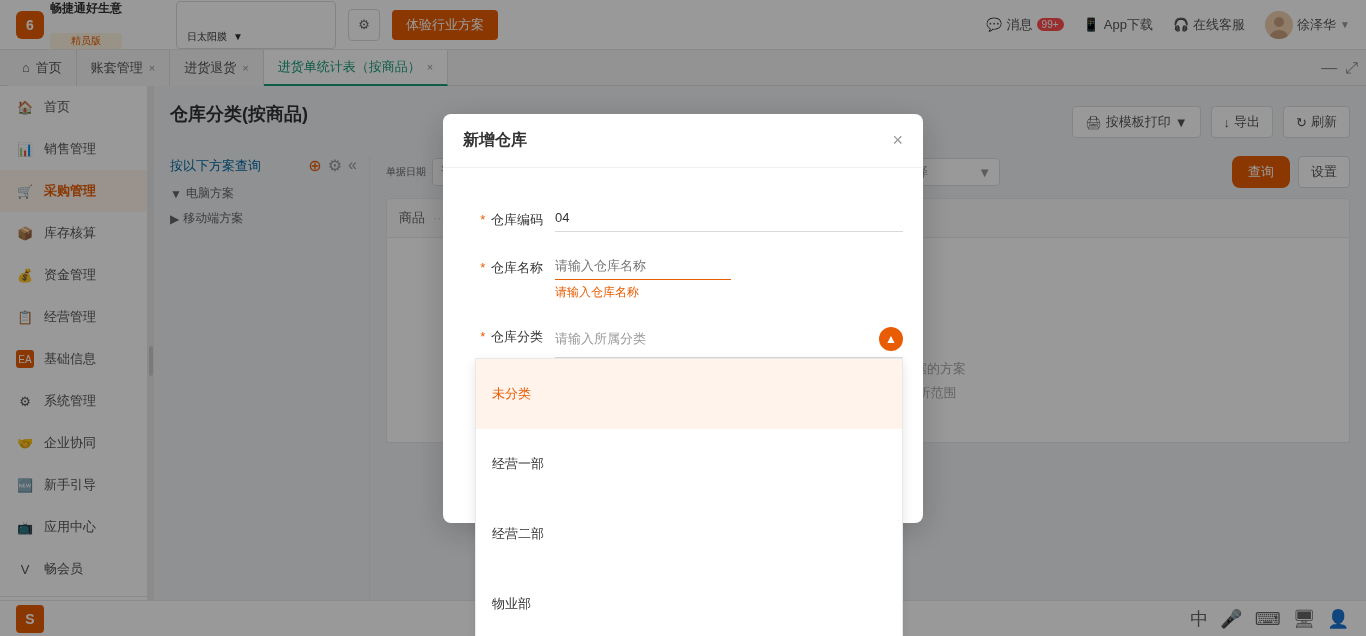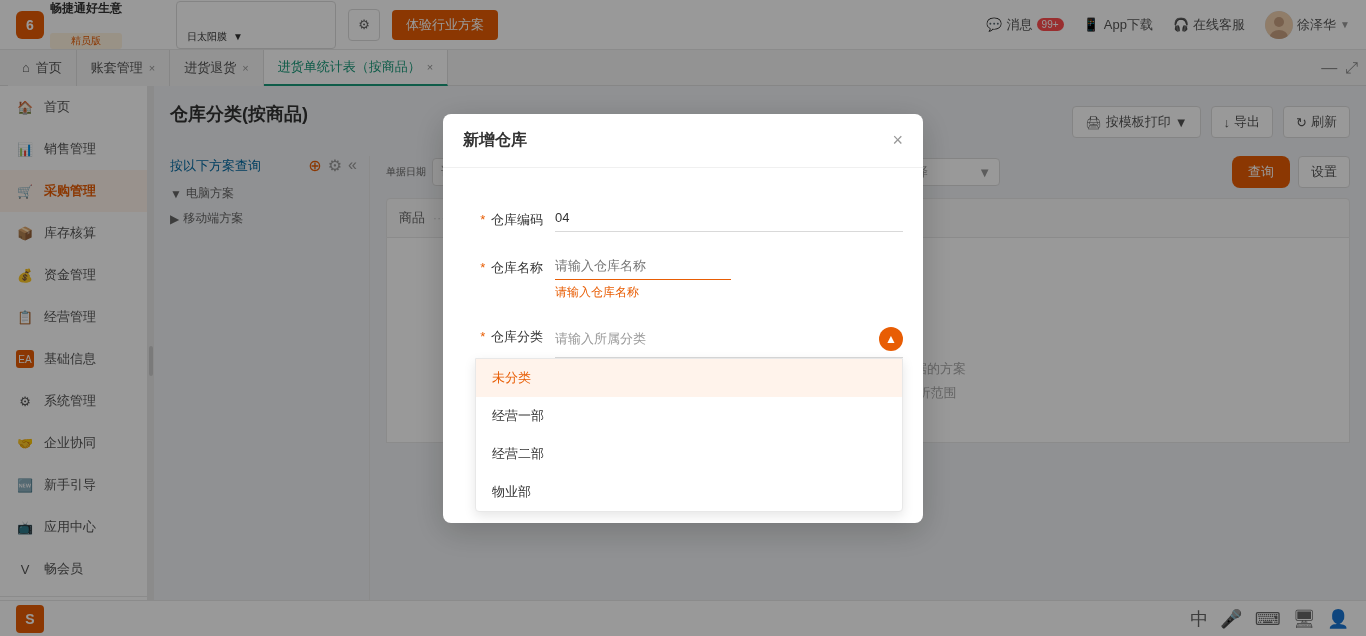--- a/index.html
+++ b/index.html
@@ -110,21 +110,21 @@
     .dropdown-trigger .up-arrow {
       width: 24px; height: 24px; background: #e85d04; border-radius: 50%;
       display: flex; align-items: center; justify-content: center; color: white; font-size: 12px;
     }
     .dropdown-list {
       position: absolute; top: 100%; left: -80px; right: 0; background: white;
       border: 1px solid #e8e8e8; box-shadow: 0 4px 12px rgba(0,0,0,0.1);
       z-index: 1001; border-radius: 0 0 4px 4px; min-width: 260px;
     }
     .dropdown-item {
-      padding: 10px 16px; font-size: 13px; cursor: pointer; color: #333;
+      padding: 26px 16px; font-size: 13px; cursor: pointer; color: #333;
     }
     .dropdown-item.selected { background: #fff3eb; color: #e85d04; }
     .textarea-control {
       flex: 1; border: none; border-bottom: 1px solid #d9d9d9; padding: 6px 0;
       font-size: 13px; color: #333; outline: none; resize: none; min-height: 32px;
       font-family: inherit;
     }
     .modal-footer {
       display: flex; justify-content: flex-end; padding: 12px 20px 20px;
       gap: 10px;

